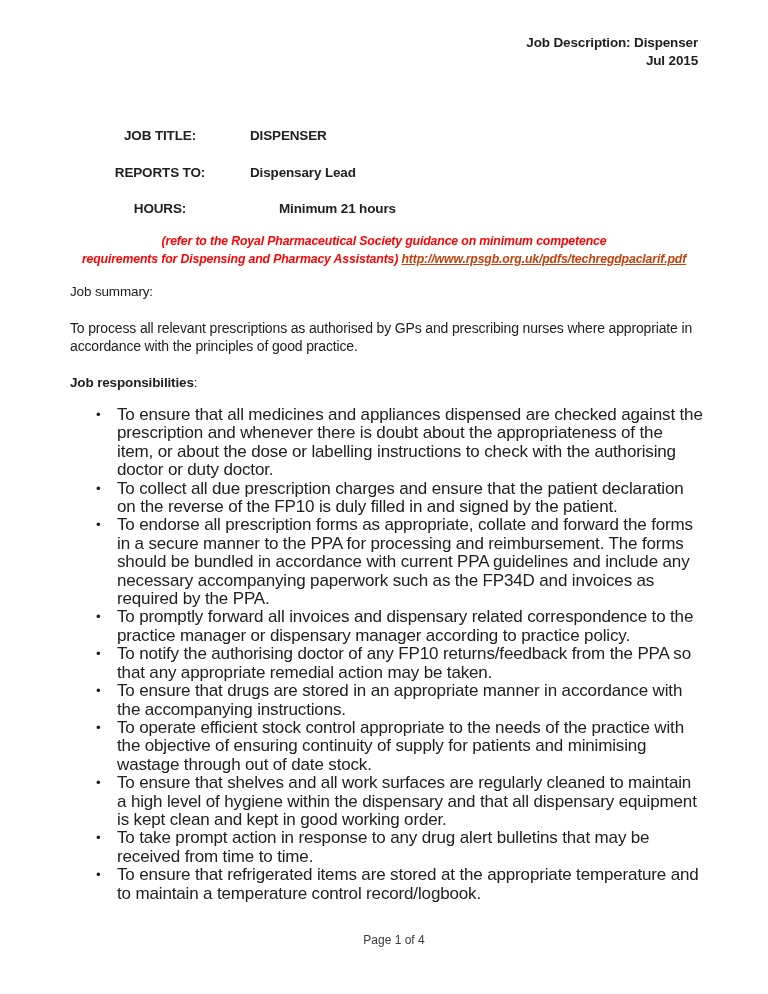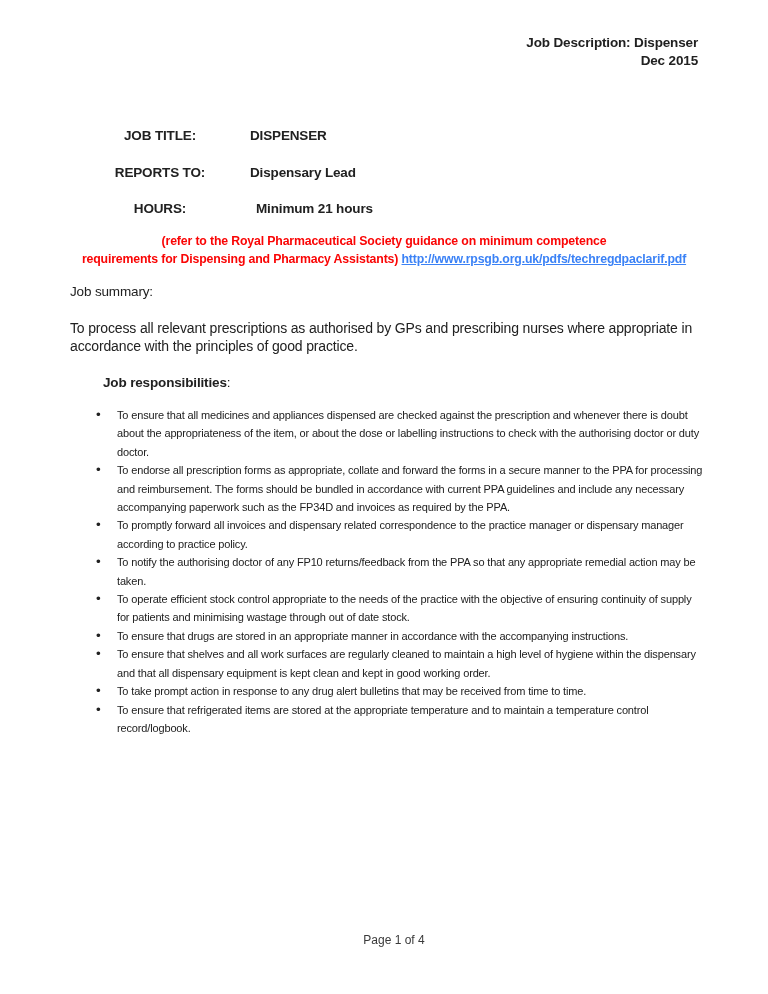--- a/index.html
+++ b/index.html
@@ -26,67 +26,68 @@
 
   .info-block {
     position: absolute;
     top: 127px;
     left: 70px;
     font-weight: bold;
     font-size: 13.5px;
   }
   .info-row { display: flex; height: 18px; line-height: 18px; margin-bottom: 18.7px; text-align: center; }
   .info-label { width: 180px; }
-  .info-row:nth-child(3) .info-value { padding-left: 6px; }
+  .info-row:nth-child(3) .info-value { padding-left: 6px; margin-left: 23px; }
 
   .note-block {
     position: absolute;
     top: 233px;
     left: 0;
     width: 768px;
     text-align: center;
     font-size: 12.3px;
     line-height: 17.8px;
     font-weight: bold;
+    font-style: italic;
     color: #fa0505;
   }
   .note-link {
-    color: #3b82f6;
+    color: #c2410c;
     text-decoration: underline;
     cursor: pointer;
   }
 
   .section-heading {
     position: absolute;
     left: 70px;
     font-size: 13.5px;
     font-weight: normal;
   }
   .summary-heading { top: 284px; }
-  .resp-heading { top: 375px; font-weight: normal; margin-left: 33px; }
+  .resp-heading { top: 375px; font-weight: normal; }
   .resp-heading .bold-part { font-weight: bold; }
 
   .summary-body {
     position: absolute;
     top: 319px;
     left: 70px;
     width: 634px;
     font-size: 14px;
     line-height: 18.4px;
   }
 
   .resp-list {
     position: absolute;
     top: 406px;
     left: 70px;
     width: 633px;
     margin: 0;
     padding: 0 0 0 47px;
     list-style: none;
-    font-size: 11px;
+    font-size: 17px;
     line-height: 18.4px;
     box-sizing: border-box;
   }
   .resp-list li { position: relative; }
   .resp-list li::before {
     content: "\2022";
     position: absolute;
     left: -21px;
     top: 0;
     font-size: 13.5px;
@@ -103,21 +104,21 @@
     letter-spacing: 0;
   }
 </style>
 </head>
 <body>
 
 <div class="page">
 
   <div class="doc-header">
     <div>Job Description: Dispenser</div>
-    <div>Dec 2015</div>
+    <div>Jul 2015</div>
   </div>
 
   <div class="info-block">
     <div class="info-row">
       <span class="info-label">JOB TITLE:</span>
       <span class="info-value">DISPENSER</span>
     </div>
     <div class="info-row">
       <span class="info-label">REPORTS TO:</span>
       <span class="info-value">Dispensary Lead</span>
@@ -134,25 +135,26 @@
   </div>
 
   <div class="section-heading summary-heading">Job summary:</div>
 
   <div class="summary-body">To process all relevant prescriptions as authorised by GPs and prescribing nurses where appropriate in accordance with the principles of good practice.</div>
 
   <div class="section-heading resp-heading"><span class="bold-part">Job responsibilities</span><span>:</span></div>
 
   <ul class="resp-list">
     <li>To ensure that all medicines and appliances dispensed are checked against the prescription and whenever there is doubt about the appropriateness of the item, or about the dose or labelling instructions to check with the authorising doctor or duty doctor.</li>
+    <li>To collect all due prescription charges and ensure that the patient declaration on the reverse of the FP10 is duly filled in and signed by the patient.</li>
     <li>To endorse all prescription forms as appropriate, collate and forward the forms in a secure manner to the PPA for processing and reimbursement. The forms should be bundled in accordance with current PPA guidelines and include any necessary accompanying paperwork such as the FP34D and invoices as required by the PPA.</li>
     <li>To promptly forward all invoices and dispensary related correspondence to the practice manager or dispensary manager according to practice policy.</li>
     <li>To notify the authorising doctor of any FP10 returns/feedback from the PPA so that any appropriate remedial action may be taken.</li>
+    <li>To ensure that drugs are stored in an appropriate manner in accordance with the accompanying instructions.</li>
     <li>To operate efficient stock control appropriate to the needs of the practice with the objective of ensuring continuity of supply for patients and minimising wastage through out of date stock.</li>
-    <li>To ensure that drugs are stored in an appropriate manner in accordance with the accompanying instructions.</li>
     <li>To ensure that shelves and all work surfaces are regularly cleaned to maintain a high level of hygiene within the dispensary and that all dispensary equipment is kept clean and kept in good working order.</li>
     <li>To take prompt action in response to any drug alert bulletins that may be received from time to time.</li>
     <li>To ensure that refrigerated items are stored at the appropriate temperature and to maintain a temperature control record/logbook.</li>
   </ul>
 
   <div class="doc-footer">Page 1 of 4</div>
 
 </div>
 
 </body></html>

